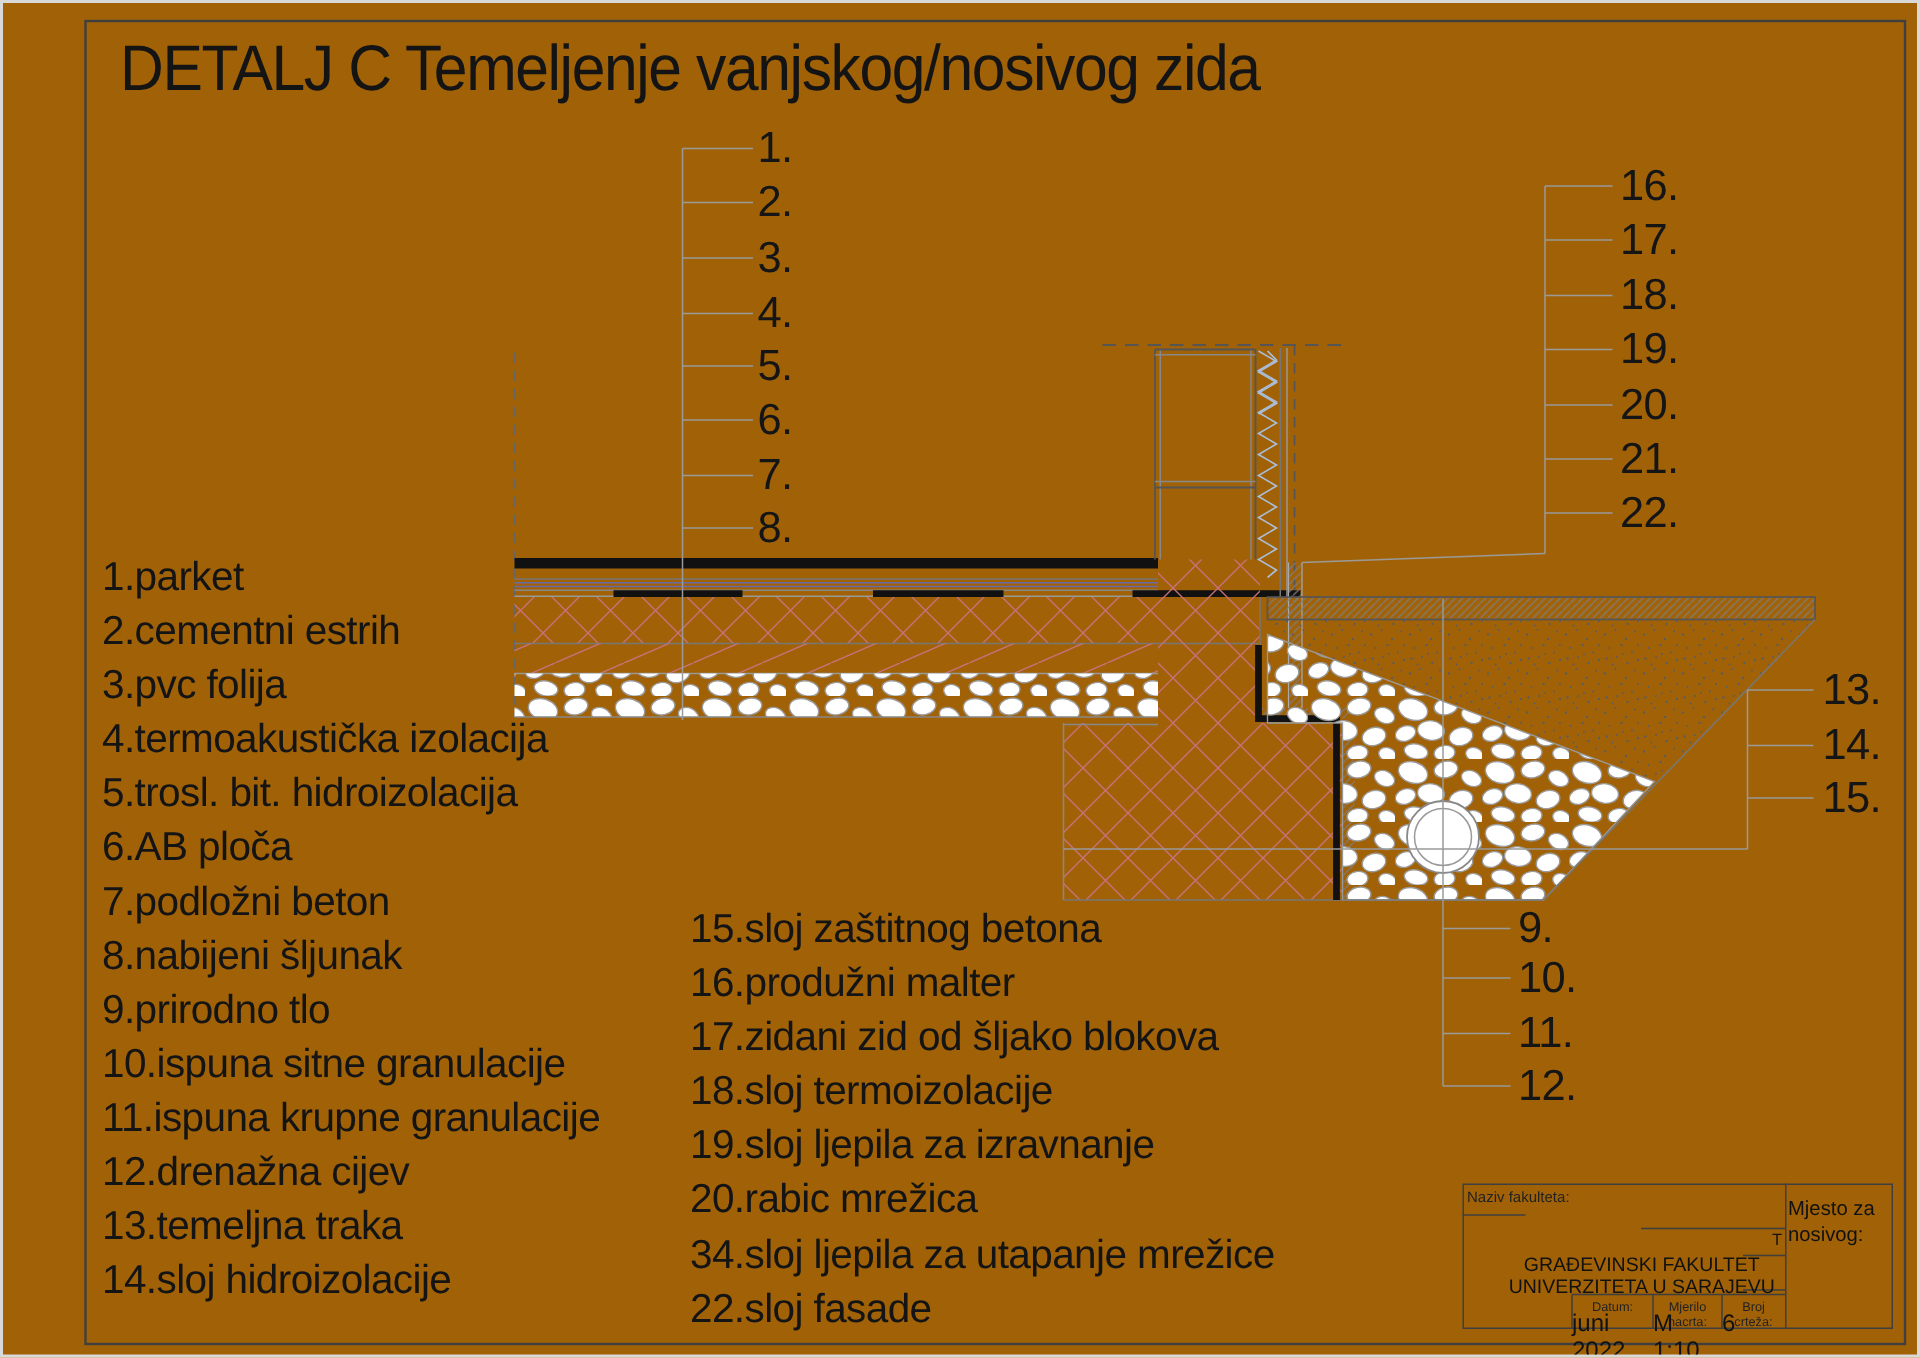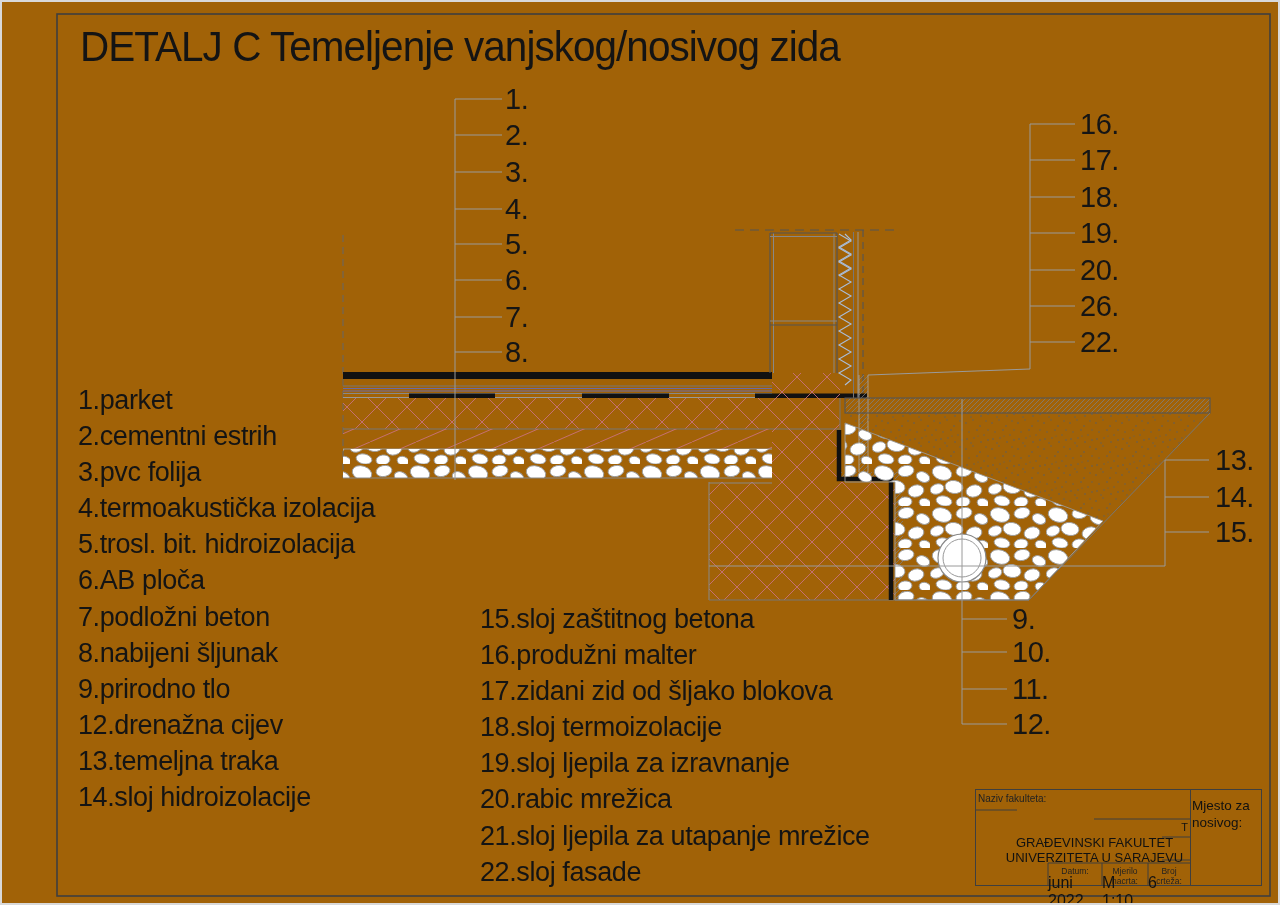--- a/index.html
+++ b/index.html
@@ -9,22 +9,22 @@
     box-sizing:border-box;border:2px solid #d9d9d9;overflow:hidden;padding-left:32px;
   }
   #drawing-svg{position:absolute;left:0;top:0;}
   .abs{position:absolute;white-space:nowrap;}
   .title{
     left:78px;top:20px;font-size:43px;letter-spacing:-1px;
     transform:scaleX(.94);transform-origin:left top;color:#141414;
   }
   .legend{line-height:36.1px;font-size:27px;letter-spacing:-.4px;color:#141414;}
   .legend div{height:36.1px;}
-  #legend-left{left:66px;top:380px;margin-left:10px;}
-  #legend-right{left:458px;top:599px;margin-left:20px;}
+  #legend-left{left:66px;top:364px;}
+  #legend-right{left:458px;top:599px;}
   .callout{font-size:29px;letter-spacing:-.5px;color:#151515;line-height:34px;}
   
   .tb{position:absolute;box-sizing:border-box;font-family:"Liberation Sans","DejaVu Sans",sans-serif;}
   #tb-outer{left:973px;top:787px;width:287px;height:97px;border:1.4px solid #3f3f3f;}
   #tb-divider{left:1188px;top:787px;width:0;height:97px;border-left:1.2px solid #3f3f3f;}
   .tb-small{font-size:10px;color:#222;}
   .tb-val{font-size:13px;color:#111;margin-top:44px;}
   #tb-fac-label{left:976px;top:791px;}
   #tb-fac1{left:1000px;top:789px;width:185px;text-align:center;}
   #tb-fac2{left:1000px;top:804px;width:185px;text-align:center;}
@@ -213,51 +213,53 @@
   <div id="legend-left" class="abs legend">
     <div>1.parket</div>
     <div>2.cementni estrih</div>
     <div>3.pvc folija</div>
     <div>4.termoakustička izolacija</div>
     <div>5.trosl. bit. hidroizolacija</div>
     <div>6.AB ploča</div>
     <div>7.podložni beton</div>
     <div>8.nabijeni šljunak</div>
     <div>9.prirodno tlo</div>
+    <div>10.ispuna sitne granulacije</div>
+    <div>11.ispuna krupne granulacije</div>
     <div>12.drenažna cijev</div>
     <div>13.temeljna traka</div>
     <div>14.sloj hidroizolacije</div>
   </div>
 
   <div id="legend-right" class="abs legend">
     <div>15.sloj zaštitnog betona</div>
     <div>16.produžni malter</div>
     <div>17.zidani zid od šljako blokova</div>
     <div>18.sloj termoizolacije</div>
     <div>19.sloj ljepila za izravnanje</div>
     <div>20.rabic mrežica</div>
-    <div>21.sloj ljepila za utapanje mrežice</div>
+    <div>34.sloj ljepila za utapanje mrežice</div>
     <div>22.sloj fasade</div>
   </div>
 
   <span class="abs callout" style="left:503px;top:80px">1.</span>
   <span class="abs callout" style="left:503px;top:116px">2.</span>
   <span class="abs callout" style="left:503px;top:153px">3.</span>
   <span class="abs callout" style="left:503px;top:190px">4.</span>
   <span class="abs callout" style="left:503px;top:225px">5.</span>
   <span class="abs callout" style="left:503px;top:261px">6.</span>
   <span class="abs callout" style="left:503px;top:298px">7.</span>
   <span class="abs callout" style="left:503px;top:333px">8.</span>
 
   <span class="abs callout" style="left:1078px;top:105px">16.</span>
   <span class="abs callout" style="left:1078px;top:141px">17.</span>
   <span class="abs callout" style="left:1078px;top:178px">18.</span>
   <span class="abs callout" style="left:1078px;top:214px">19.</span>
   <span class="abs callout" style="left:1078px;top:251px">20.</span>
-  <span class="abs callout" style="left:1078px;top:287px">26.</span>
+  <span class="abs callout" style="left:1078px;top:287px">21.</span>
   <span class="abs callout" style="left:1078px;top:323px">22.</span>
 
   <span class="abs callout" style="left:1213px;top:441px">13.</span>
   <span class="abs callout" style="left:1213px;top:478px">14.</span>
   <span class="abs callout" style="left:1213px;top:513px">15.</span>
 
   <span class="abs callout" style="left:1010px;top:600px">9.</span>
   <span class="abs callout" style="left:1010px;top:633px">10.</span>
   <span class="abs callout" style="left:1010px;top:670px">11.</span>
   <span class="abs callout" style="left:1010px;top:705px">12.</span>

